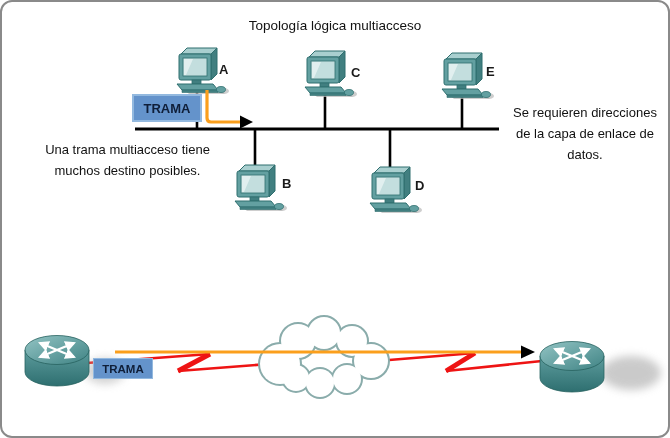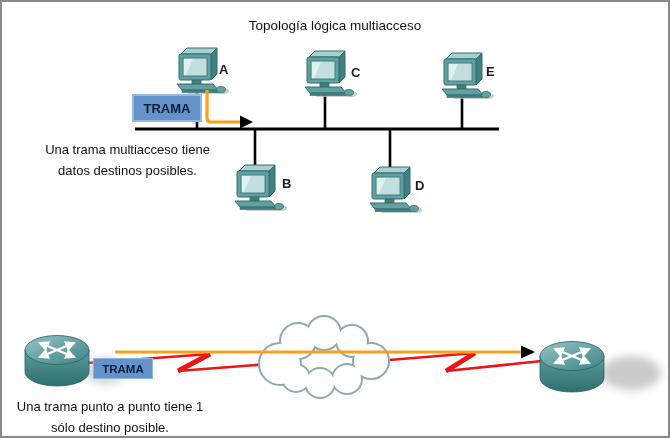--- a/index.html
+++ b/index.html
@@ -1,17 +1,17 @@
 <!DOCTYPE html>
 <html><head>
 <meta charset="utf-8">
 <style>
   html,body{margin:0;padding:0;background:#fff;font-family:"Liberation Sans",sans-serif;}
   .stage{position:relative;width:670px;height:438px;box-sizing:border-box;
-         border:2px solid #8a8a8a;border-radius:0;background:#fff;overflow:hidden;}
+         border:2px solid #8a8a8a;border-radius:12px;background:#fff;overflow:hidden;}
   .stage svg{position:absolute;left:0;top:0;}
   .txt{position:absolute;color:#111;font-size:13px;line-height:21px;}
   .title{left:0;width:100%;text-align:center;font-size:13.5px;}
   .cap{white-space:pre-line;text-align:center;}
   .host-label{font-weight:700;font-size:13px;color:#1a1a1a;}
   .frame-box{position:absolute;display:flex;align-items:center;justify-content:center;
              background:#6493cb;border:2px solid #93b9df;box-sizing:border-box;
              color:#0f1e38;font-weight:700;}
   .frame-box.top{left:130px;top:92px;width:70px;height:28px;font-size:13px;}
   .frame-box.bottom{left:91px;top:356px;width:60px;height:21px;font-size:11.5px;border-width:1.5px;}
@@ -127,19 +127,20 @@
 
   <div class="txt title" style="top:13px">Topología lógica multiacceso</div>
 
   <div class="txt host-label" style="left:217px;top:57px">A</div>
   <div class="txt host-label" style="left:280px;top:171px">B</div>
   <div class="txt host-label" style="left:349px;top:60px">C</div>
   <div class="txt host-label" style="left:413px;top:173px">D</div>
   <div class="txt host-label" style="left:484px;top:59px">E</div>
 
   <div class="txt cap" style="left:18px;top:137px;width:215px">Una trama multiacceso tiene
-datos destinos posibles.</div>
-  <div class="txt cap" style="left:2px;top:394px;width:212px">Una trama punto a punto tiene 1
-sólo destino posible.</div>
+muchos destino posibles.</div>
+  <div class="txt cap" style="left:497px;top:100px;width:172px">Se requieren direcciones
+de la capa de enlace de
+datos.</div>
 
   <div class="frame-box top">TRAMA</div>
   <div class="frame-box bottom">TRAMA</div>
 </div>
 
 </body></html>

